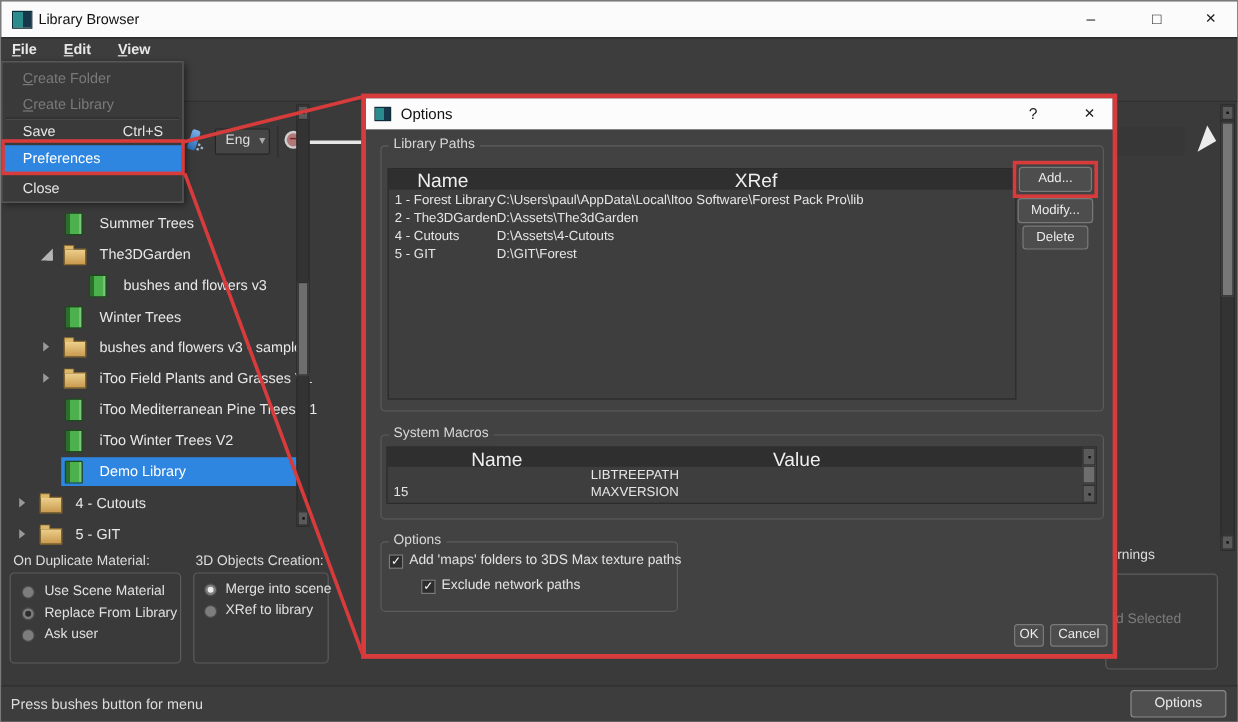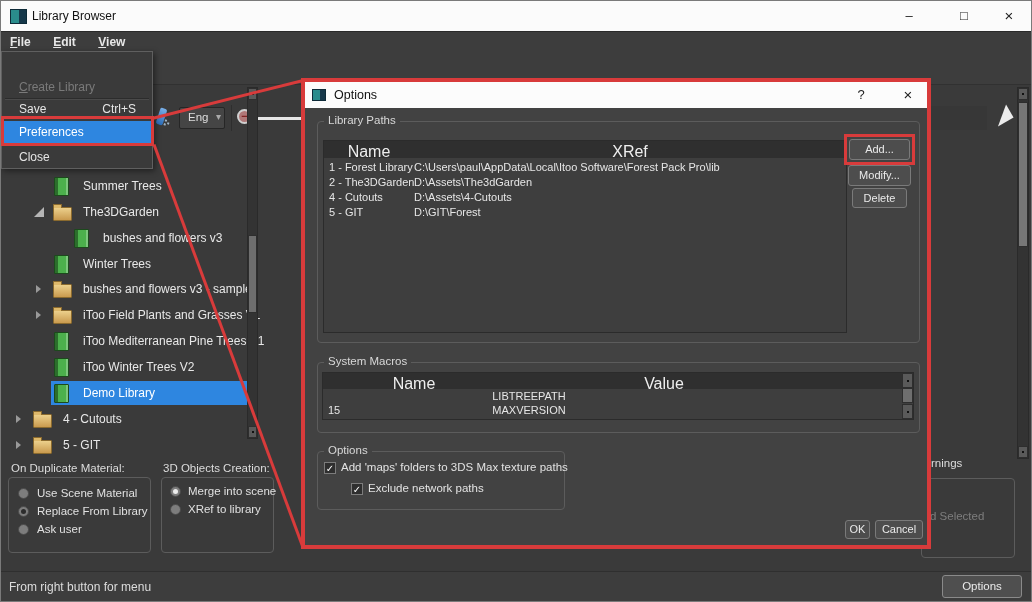--- a/index.html
+++ b/index.html
@@ -208,25 +208,26 @@
   <div class="abs radio-label" style="left:36px;top:522px;">Ask user</div>
 
   <div class="abs grp-label" style="left:162px;top:461px;">3D Objects Creation:</div>
   <div class="abs grp-box" style="left:160px;top:476px;width:113px;height:76px;"></div>
   <div class="abs radio on-light" style="left:169px;top:485px;"></div>
   <div class="abs radio-label" style="left:187px;top:484px;">Merge into scene</div>
   <div class="abs radio" style="left:169px;top:503px;"></div>
   <div class="abs radio-label" style="left:187px;top:502px;">XRef to library</div>
 
   <div class="abs statusbar">
-    <div class="abs" style="left:8px;top:8px;font-size:12px;color:#dcdcdc;">From right button for menu</div>
+    <div class="abs" style="left:8px;top:8px;font-size:12px;color:#dcdcdc;">Press bushes button for menu</div>
     <div class="abs btn" style="left:941px;top:3px;width:80px;height:23px;line-height:21px;">Options</div>
   </div>
 
   <div class="abs dropdown">
+    <div class="dd-item disabled" style="top:2px;">Create Folder</div>
     <div class="dd-item disabled" style="top:24px;">Create Library</div>
     <div class="dd-sep" style="top:46px;"></div>
     <div class="dd-item" style="top:46px;">
       <span>Save</span>
       <span class="dd-shortcut">Ctrl+S</span>
     </div>
     <div class="dd-item dd-hl" style="top:69px;height:23px;line-height:23px;">Preferences</div>
     <div class="dd-item" style="top:94px;">Close</div>
   </div>
 

